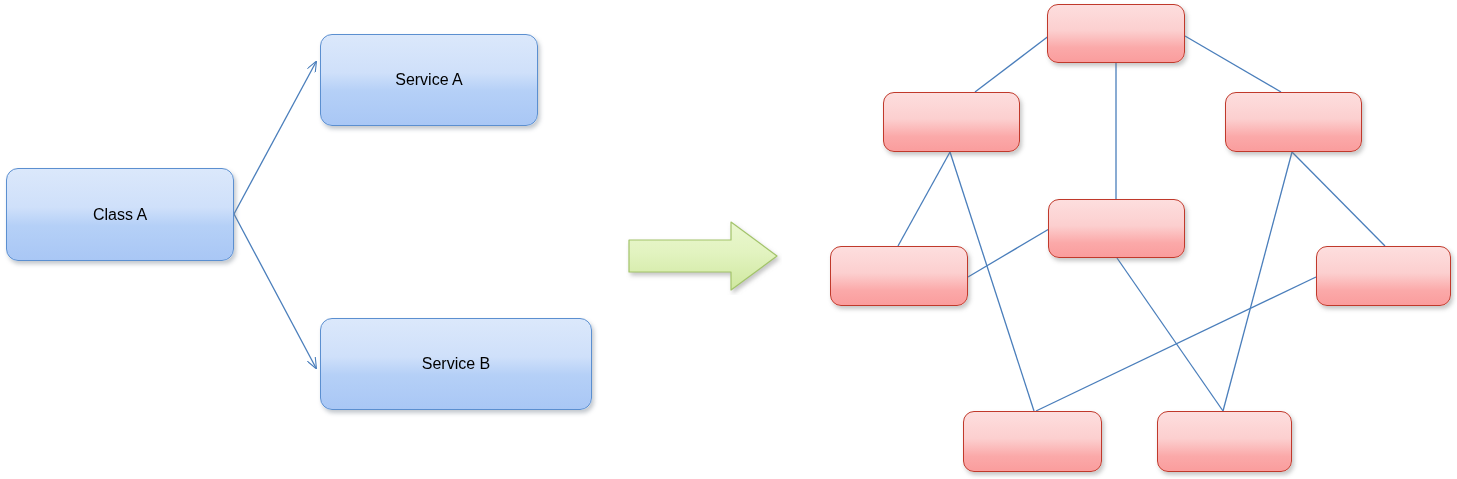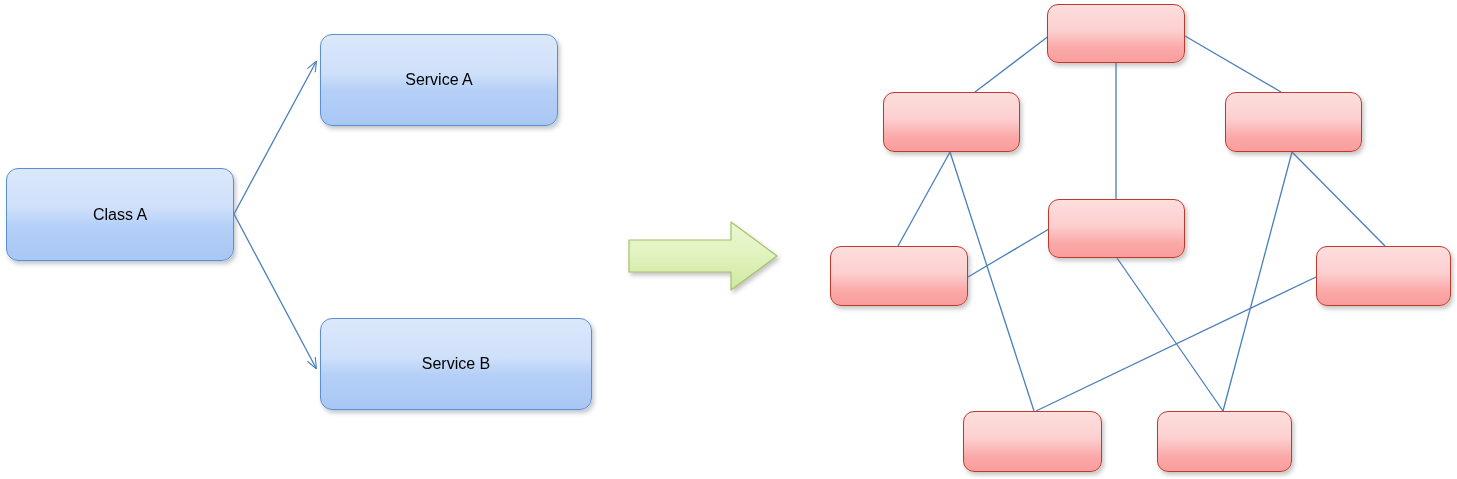--- a/index.html
+++ b/index.html
@@ -93,21 +93,21 @@
   </svg>
 
   <svg class="arrow-shape" id="green-arrow-svg" style="left:626px; top:219px;" width="156" height="76" viewBox="0 0 156 76" xmlns="http://www.w3.org/2000/svg">
     <path d="M3,21 L105,21 L105,3 L151,37 L105,71 L105,53 L3,53 Z" fill="url(#greenGrad)" stroke="#a3c46a" stroke-width="1.2" stroke-linejoin="round" filter="url(#softshadow)"></path>
   </svg>
 
   <div id="left-nodes">
       <div class="node node-blue" style="left: 6px; top: 168px; width: 228px; height: 93px;">
         <span class="node-label">Class A</span>
       </div>
-      <div class="node node-blue" style="left: 320px; top: 34px; width: 238px; height: 92px;">
+      <div class="node node-blue" style="left: 320px; top: 34px; width: 218px; height: 92px;">
         <span class="node-label">Service A</span>
       </div>
       <div class="node node-blue" style="left: 320px; top: 318px; width: 272px; height: 92px;">
         <span class="node-label">Service B</span>
       </div>
     </div>
   <div id="right-nodes">
       <div class="node node-red" style="left: 1047px; top: 4px; width: 138px; height: 59px;">
         <span class="node-label"></span>
       </div>

